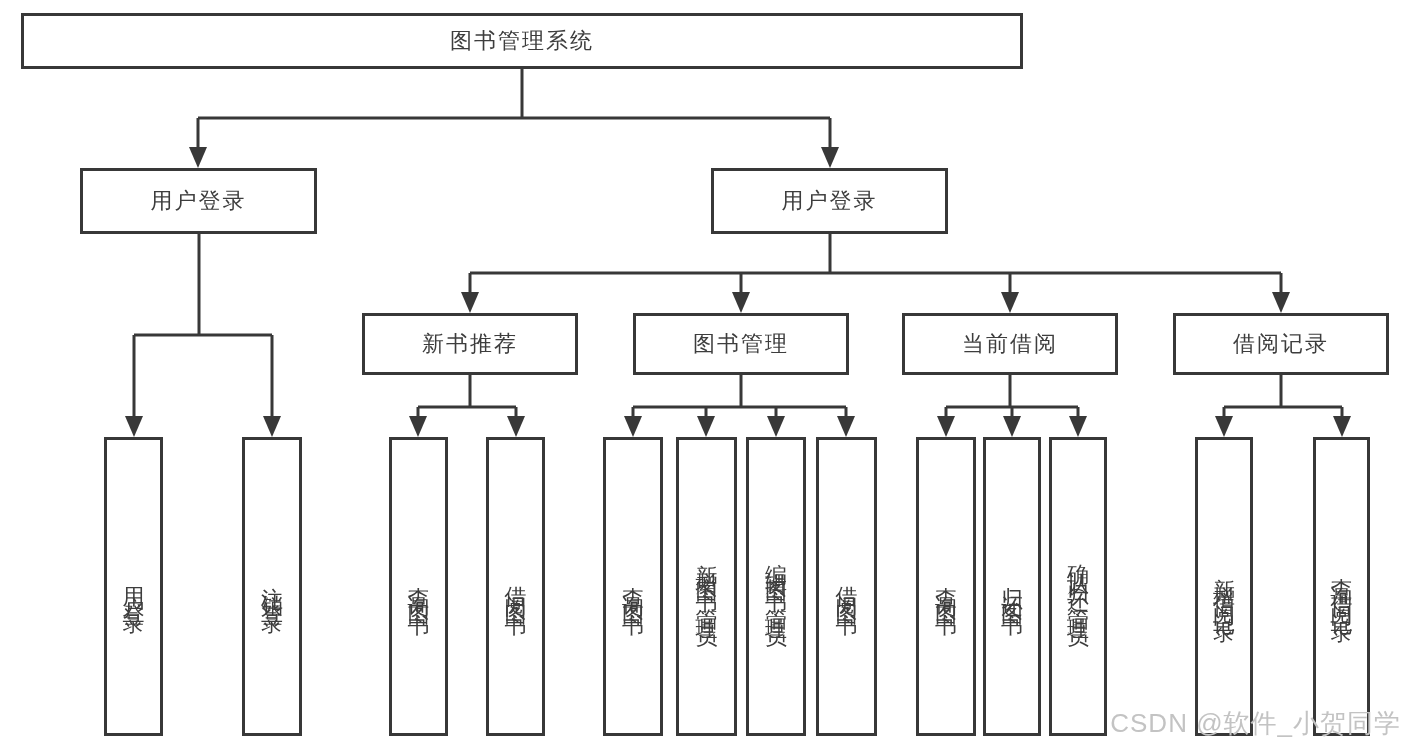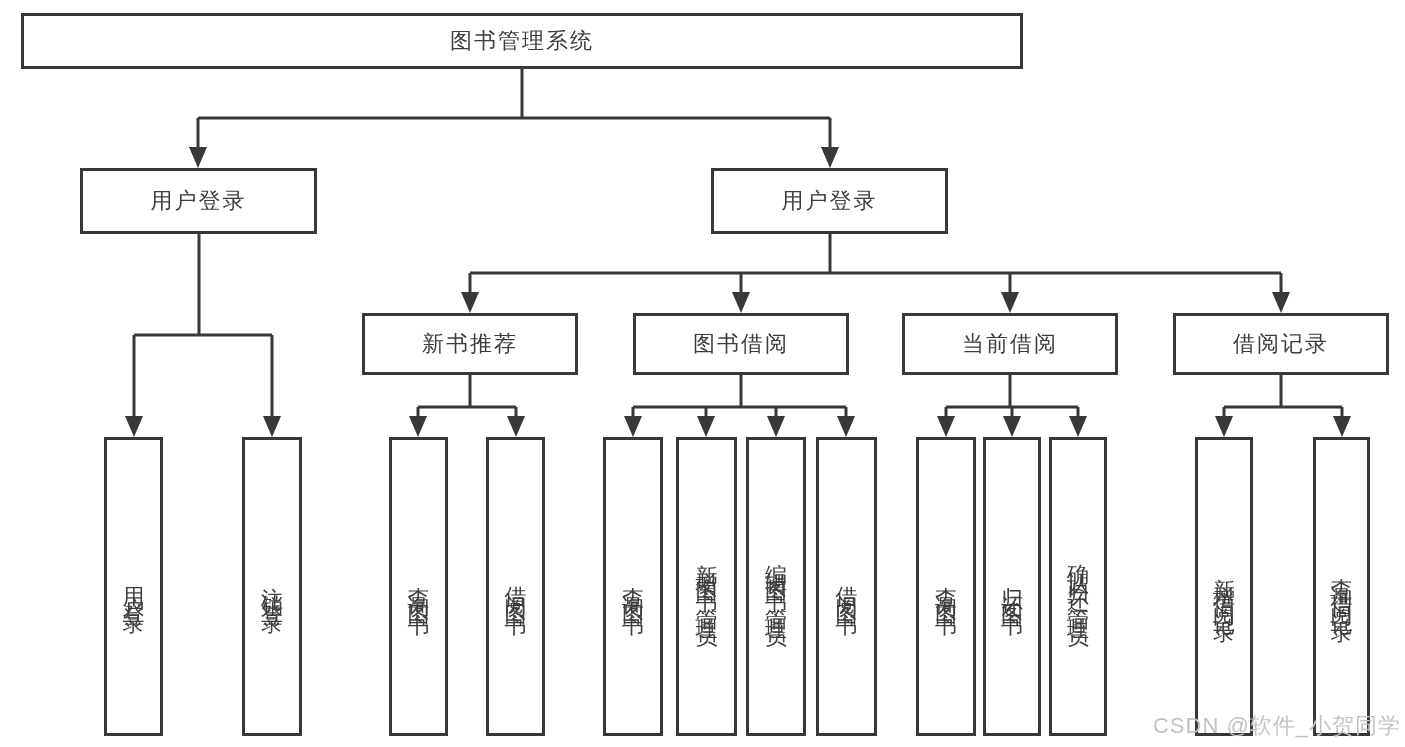--- a/index.html
+++ b/index.html
@@ -38,21 +38,21 @@
     font-size: 22px;
     line-height: 1;
     letter-spacing: 9px;
     white-space: nowrap;
   }
   .watermark {
     position: absolute;
     right: 4px;
     bottom: 6px;
     z-index: 5;
-    font-size: 22px;
+    font-size: 26px;
     color: #c3c3c3;
     letter-spacing: 1px;
   }
 </style>
 </head>
 <body>
 
 <div class="stage">
 
   <svg class="connectors" viewBox="0 0 1405 747" xmlns="http://www.w3.org/2000/svg" aria-hidden="true">
@@ -87,21 +87,21 @@
       <polygon points="1342,437 1333,416 1351,416"></polygon>
     </g>
   </svg>
 
   <div class="box" style="left:21px; top:13px; width:1002px; height:56px;">图书管理系统</div>
 
   <div class="box" style="left:80px; top:168px; width:237px; height:66px;">用户登录</div>
   <div class="box" style="left:711px; top:168px; width:237px; height:66px;">用户登录</div>
 
   <div class="box" style="left:362px; top:313px; width:216px; height:62px;">新书推荐</div>
-  <div class="box" style="left:633px; top:313px; width:216px; height:62px;">图书借阅</div>
+  <div class="box" style="left:633px; top:313px; width:216px; height:62px;">图书管理</div>
   <div class="box" style="left:902px; top:313px; width:216px; height:62px;text-align:center;">当前借阅</div>
   <div class="box" style="left:1173px; top:313px; width:216px; height:62px;">借阅记录</div>
 
   <div class="box vbox" style="left:104px; top:437px; width:59px; height:299px;">
     <span class="vtext">用户登录</span>
   </div>
   <div class="box vbox" style="left:242px; top:437px; width:60px; height:299px;">
     <span class="vtext">注销登录</span>
   </div>
 

